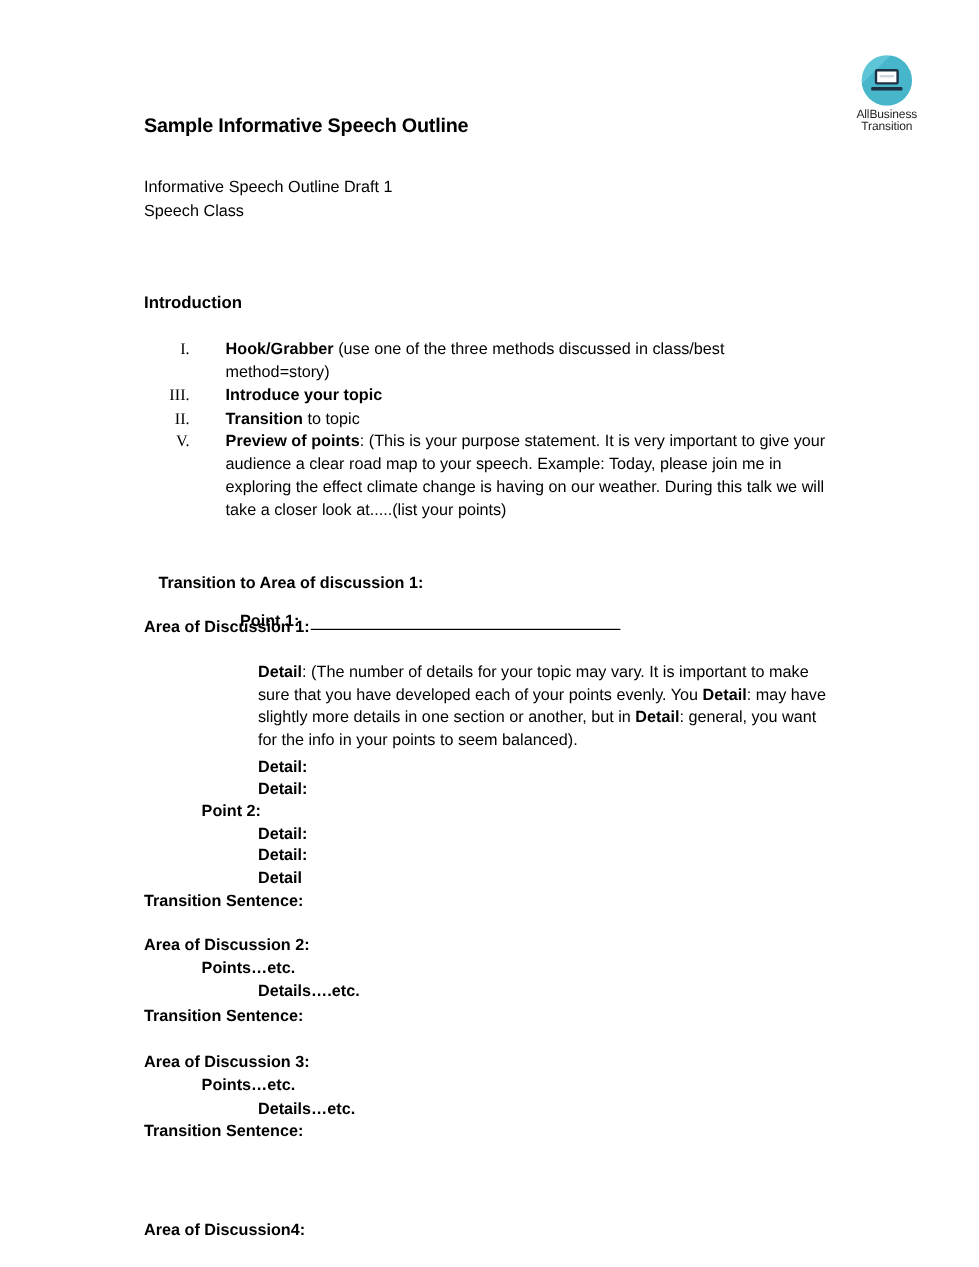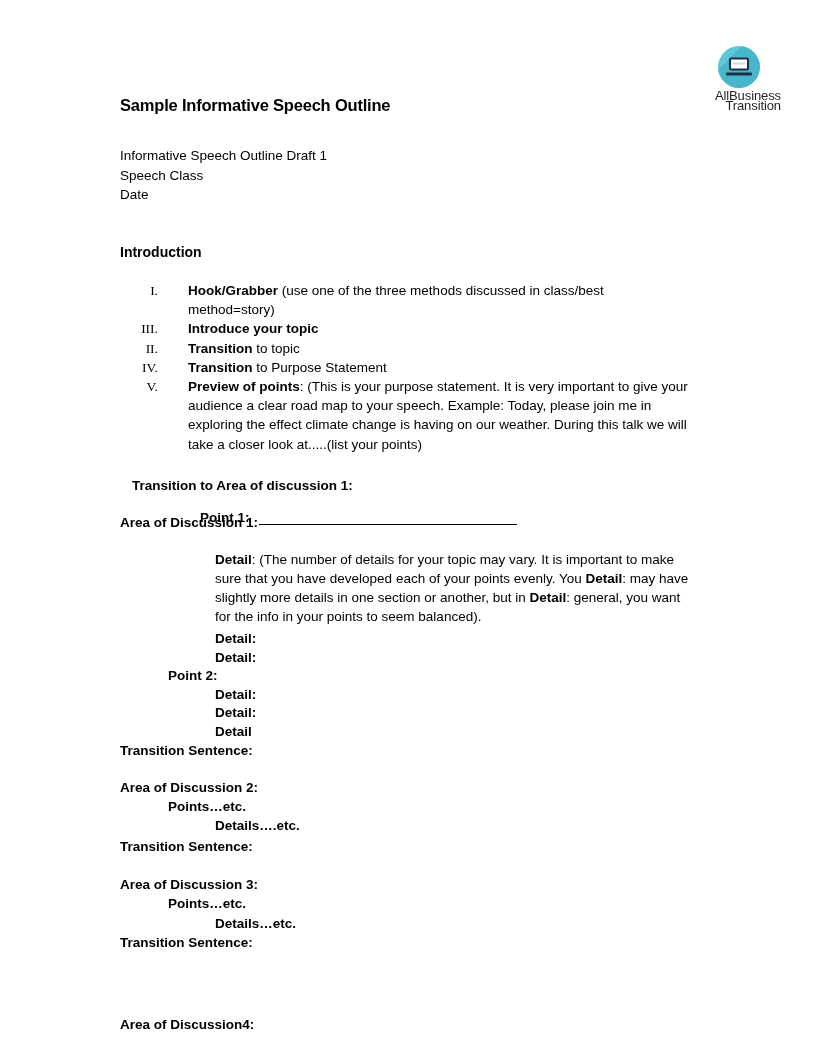--- a/index.html
+++ b/index.html
@@ -81,25 +81,24 @@
     position: absolute;
     left: 0;
     bottom: 1px;
     width: 26px;
     height: 3px;
     background: #1c3144;
     border-radius: 1px;
   }
   .logo-text {
     margin-top: 3px;
-    font-size: 13px;
+    font-size: 10px;
     line-height: 10px;
     color: #231f20;
     letter-spacing: -0.1px;
-    text-align: right;
   }
 
   
   .doc-title {
     position: absolute;
     left: 120px;
     top: 96px;
     font-size: 16.5px;
     font-weight: bold;
     letter-spacing: -0.2px;
@@ -199,41 +198,36 @@
       <div>AllBusiness</div>
       <div>Transition</div>
     </div>
   </div>
 
   <div class="doc-title">Sample Informative Speech Outline</div>
 
   <div class="ident-block">
     <div>Informative Speech Outline Draft 1</div>
     <div>Speech Class</div>
-    <div>Date</div>
   </div>
 
   <div class="heading-intro">Introduction</div>
 
   <div class="roman-list">
     <div class="roman-row">
       <div class="roman-num">I.</div>
       <div class="roman-body"><b>Hook/Grabber</b><span> (use one of the three methods discussed in class/best method=story)</span></div>
     </div>
     <div class="roman-row">
       <div class="roman-num">III.</div>
       <div class="roman-body"><b>Introduce your topic</b><span></span></div>
     </div>
     <div class="roman-row">
       <div class="roman-num">II.</div>
       <div class="roman-body"><b>Transition</b><span> to topic</span></div>
-    </div>
-    <div class="roman-row">
-      <div class="roman-num">IV.</div>
-      <div class="roman-body"><b>Transition</b><span> to Purpose Statement</span></div>
     </div>
     <div class="roman-row">
       <div class="roman-num">V.</div>
       <div class="roman-body"><b>Preview of points</b><span>: (This is your purpose statement. It is very important to give your audience a clear road map to your speech.  Example:  Today, please join me in exploring the effect climate change is having on our weather.  During this talk we will take a closer look at.....(list your points)</span></div>
     </div>
   </div>
 
   <div class="line bold" style="top:476px;margin-left:12px;">Transition to Area of discussion 1:</div>
 
   <div class="line bold" style="top:513px;"><span>Area of Discussion 1:</span><span class="underline-fill"></span></div>

